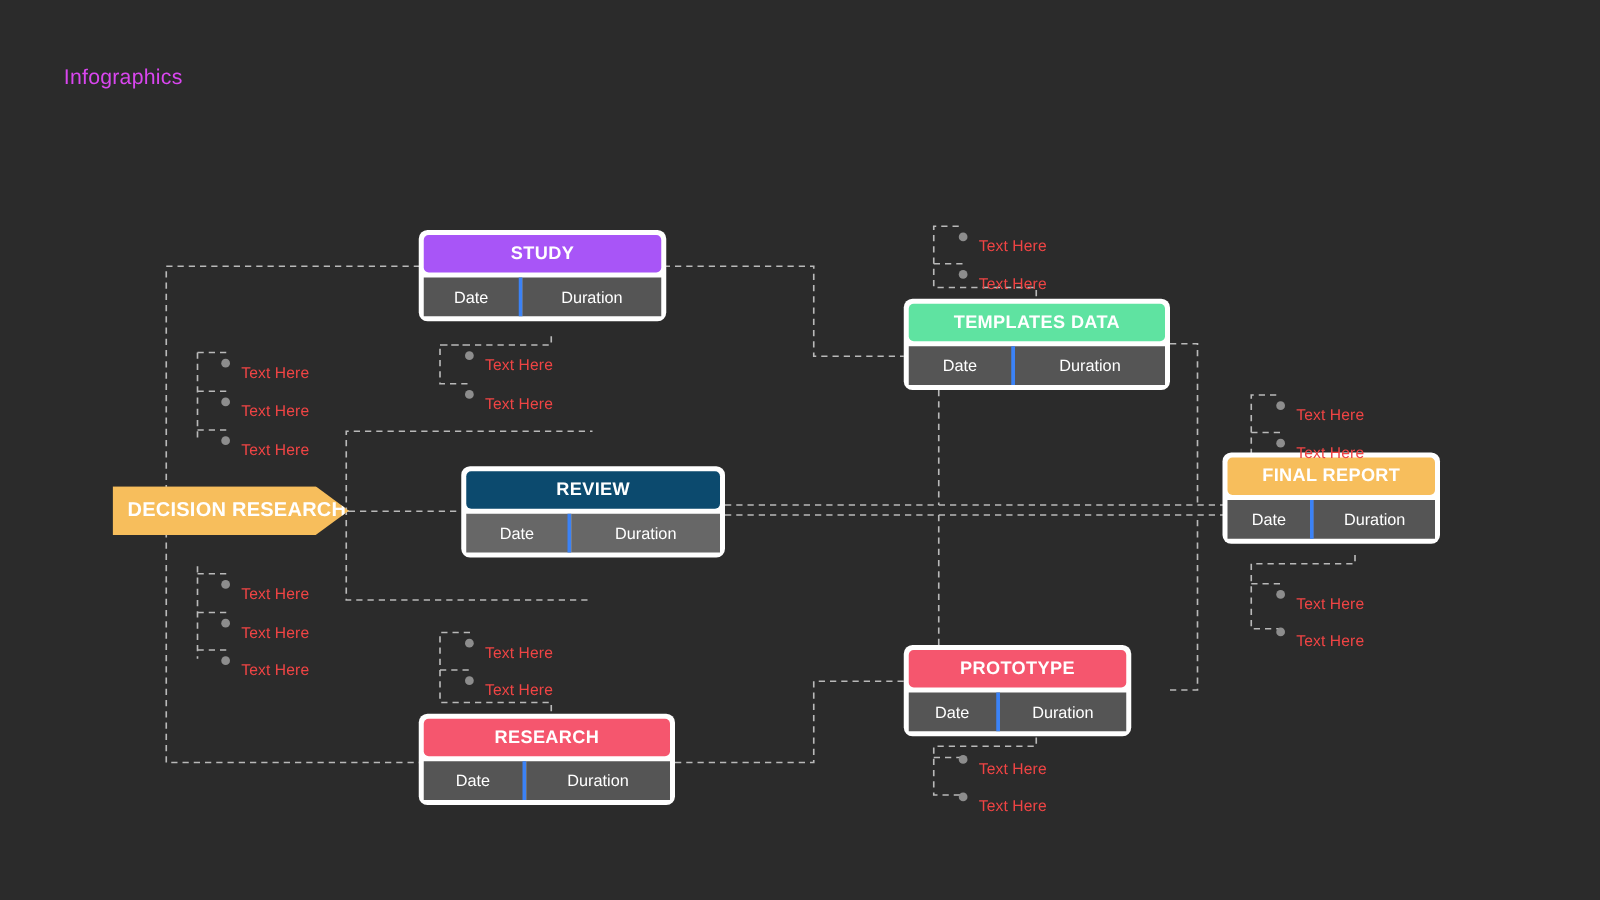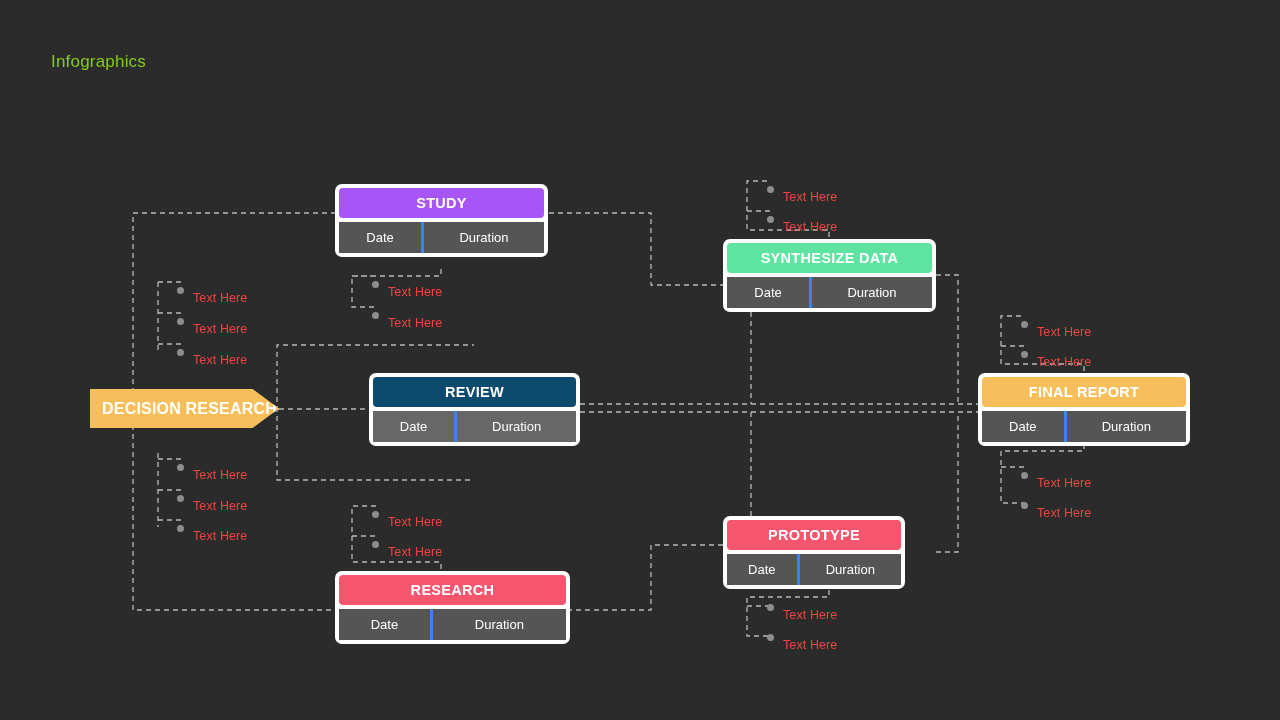--- a/index.html
+++ b/index.html
@@ -21,21 +21,21 @@
     height: 720px;
     background: #2b2b2b;
   }
 
   
   #eyebrow {
     position: absolute;
     left: 51px;
     top: 52px;
     font-size: 17px;
-    color: #84cc16;
+    color: #d946ef;
     letter-spacing: 0.2px;
   }
   #main-title {
     position: absolute;
     left: 50px;
     top: 84px;
     font-size: 39px;
     font-weight: bold;
     color: #ffffff;
     letter-spacing: 0.5px;
@@ -200,56 +200,56 @@
     </g>
   </svg>
 
   <div id="decision-node">
     <div id="decision-shape">
       <span id="decision-label">DECISION RESEARCH</span>
     </div>
   </div>
 
   <div id="node-layer">
-      <div class="node" style="left: 335px; top: 184px; width: 213px;">
+      <div class="node" style="left: 335px; top: 184px; width: 198px;">
         <div class="node-header" style="background: rgb(168, 85, 247);">STUDY</div>
         <div class="node-body">
           <div class="node-cell date">Date</div>
           <div class="node-cell duration">Duration</div>
         </div>
       </div>
       <div class="node" style="left: 723px; top: 239px; width: 213px;">
-        <div class="node-header" style="background: rgb(95, 227, 161);">SYNTHESIZE DATA</div>
+        <div class="node-header" style="background: rgb(95, 227, 161);">TEMPLATES DATA</div>
         <div class="node-body">
           <div class="node-cell date">Date</div>
           <div class="node-cell duration">Duration</div>
         </div>
       </div>
       <div class="node review" style="left: 369px; top: 373px; width: 211px;">
         <div class="node-header" style="background: #0c4a6e;">REVIEW</div>
         <div class="node-body">
           <div class="node-cell date">Date</div>
           <div class="node-cell duration">Duration</div>
         </div>
       </div>
-      <div class="node" style="left: 978px; top: 373px; width: 212px;">
+      <div class="node" style="left: 978px; top: 362px; width: 174px;">
         <div class="node-header" style="background: rgb(247, 190, 92);">FINAL REPORT</div>
         <div class="node-body">
           <div class="node-cell date">Date</div>
           <div class="node-cell duration">Duration</div>
         </div>
       </div>
       <div class="node" style="left: 723px; top: 516px; width: 182px;">
         <div class="node-header" style="background: rgb(245, 86, 110);">PROTOTYPE</div>
         <div class="node-body">
           <div class="node-cell date">Date</div>
           <div class="node-cell duration">Duration</div>
         </div>
       </div>
-      <div class="node" style="left: 335px; top: 571px; width: 235px;">
+      <div class="node" style="left: 335px; top: 571px; width: 205px;">
         <div class="node-header" style="background: rgb(245, 86, 110);">RESEARCH</div>
         <div class="node-body">
           <div class="node-cell date">Date</div>
           <div class="node-cell duration">Duration</div>
         </div>
       </div>
     </div>
 
   <div id="anno-layer">
       <div class="anno" style="left: 177px; top: 283px;">

